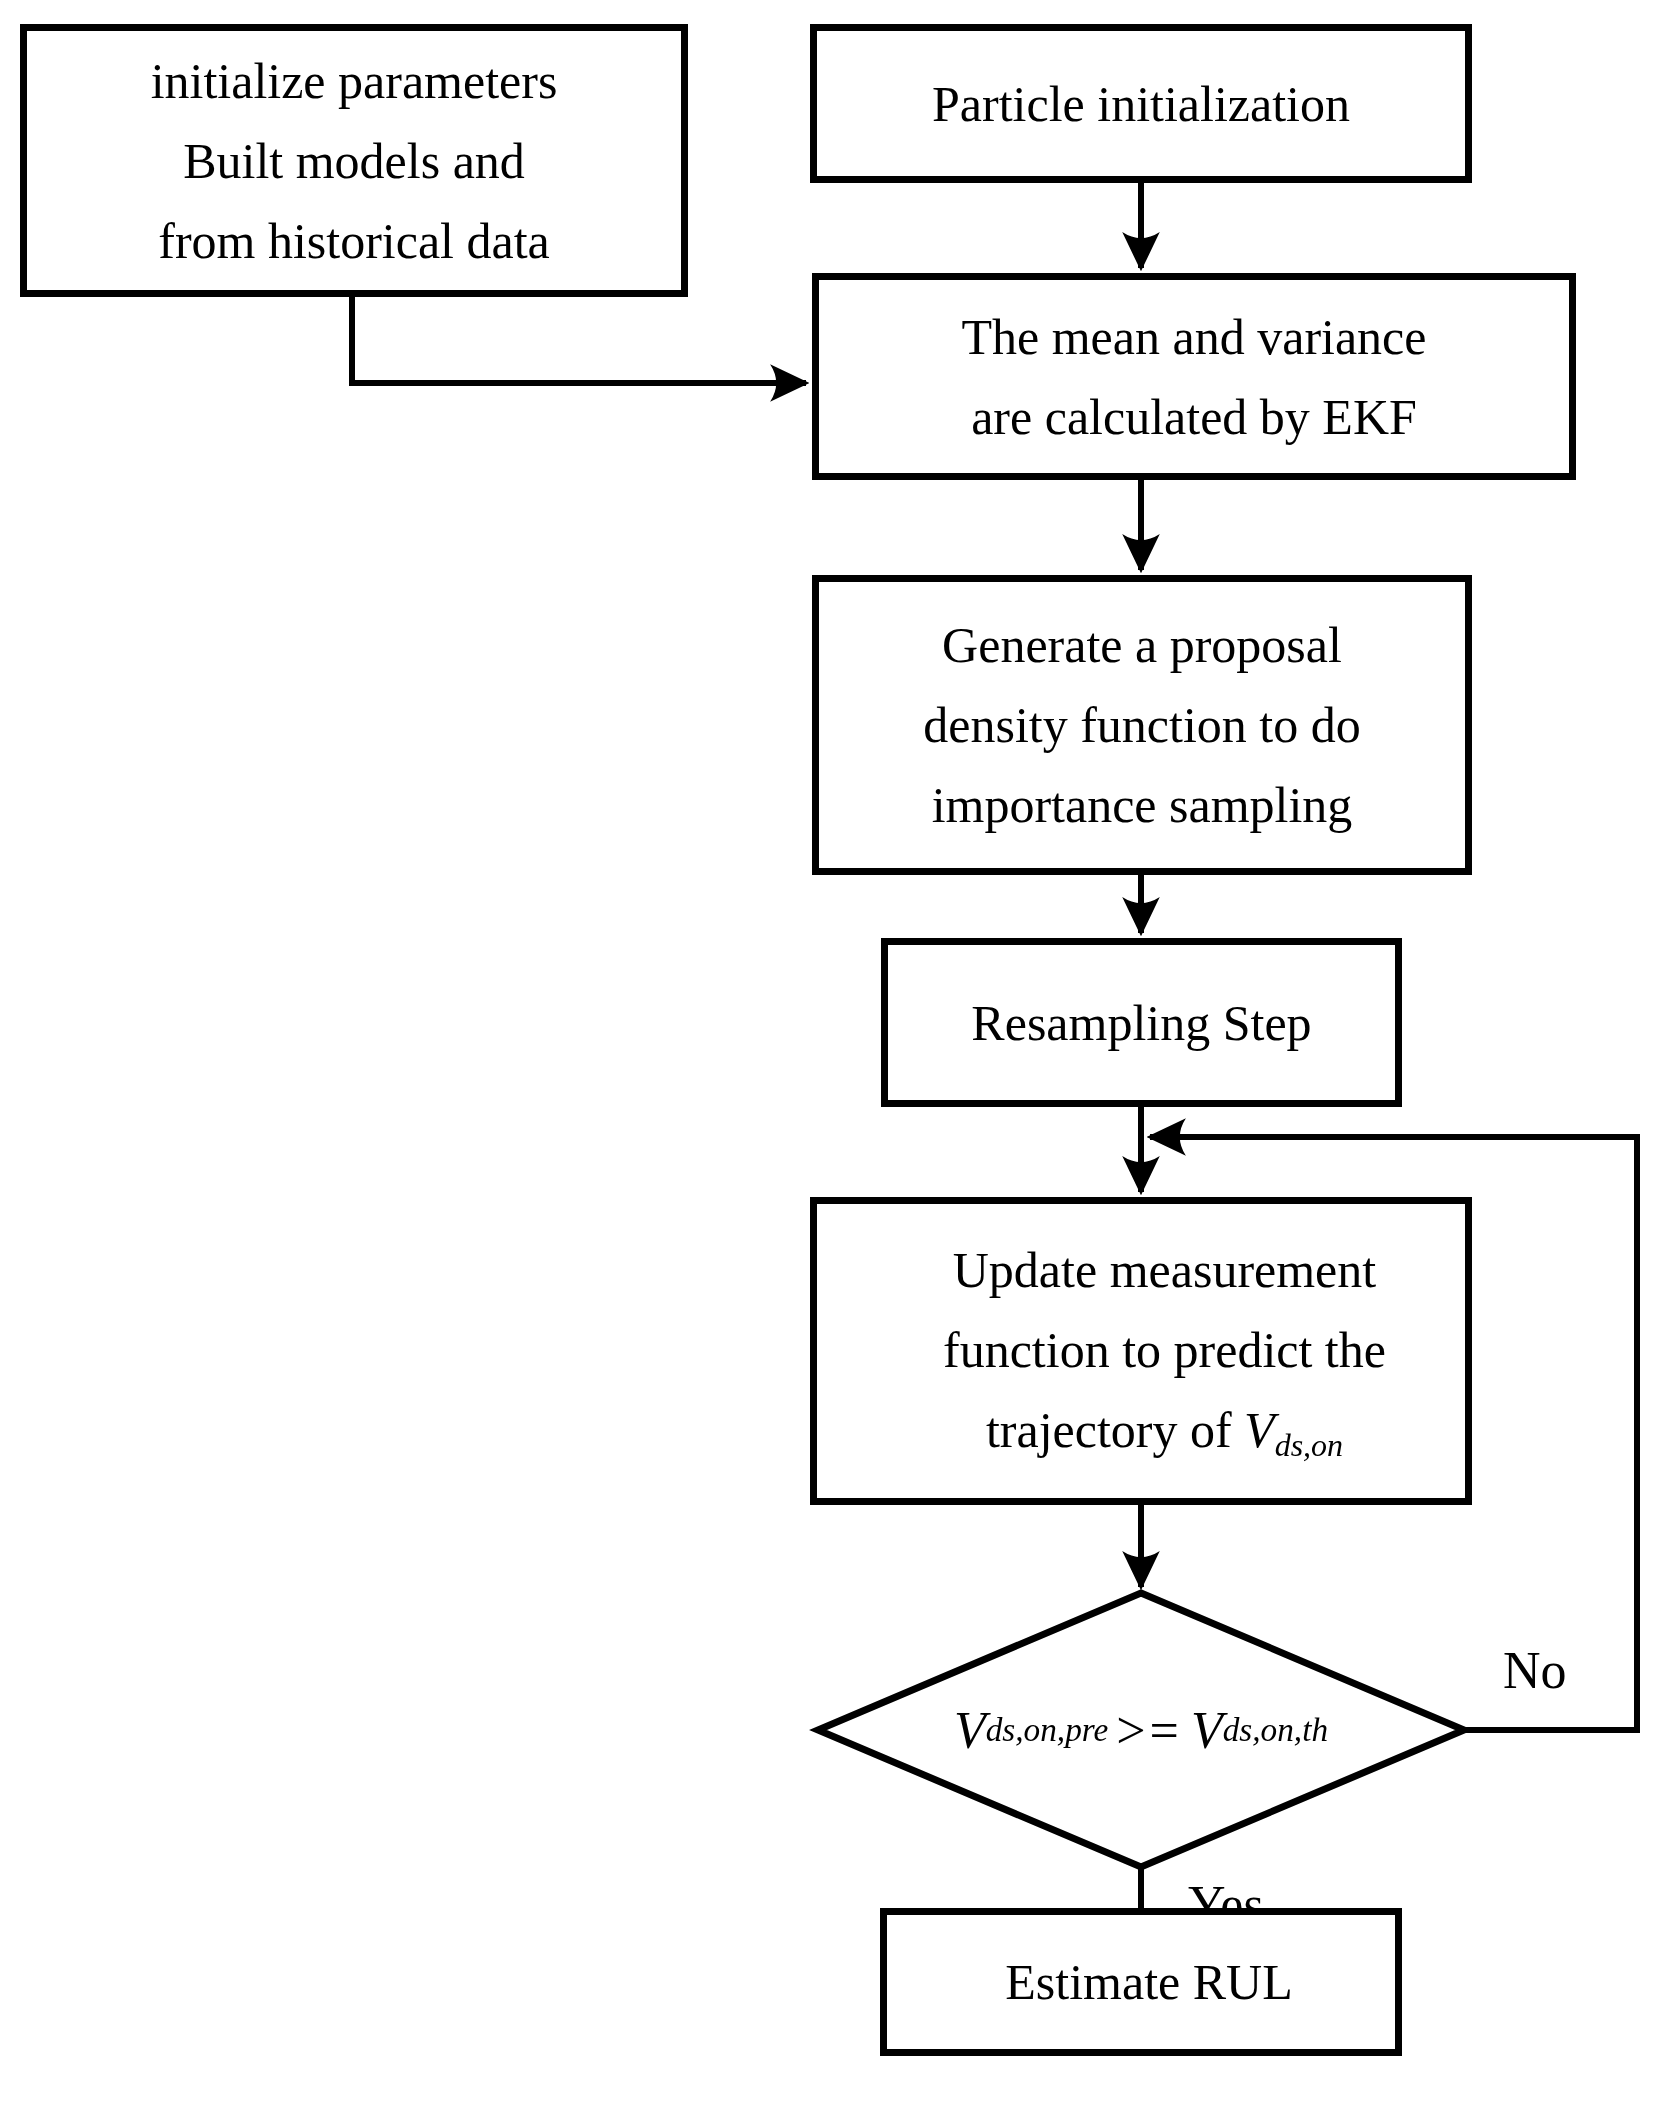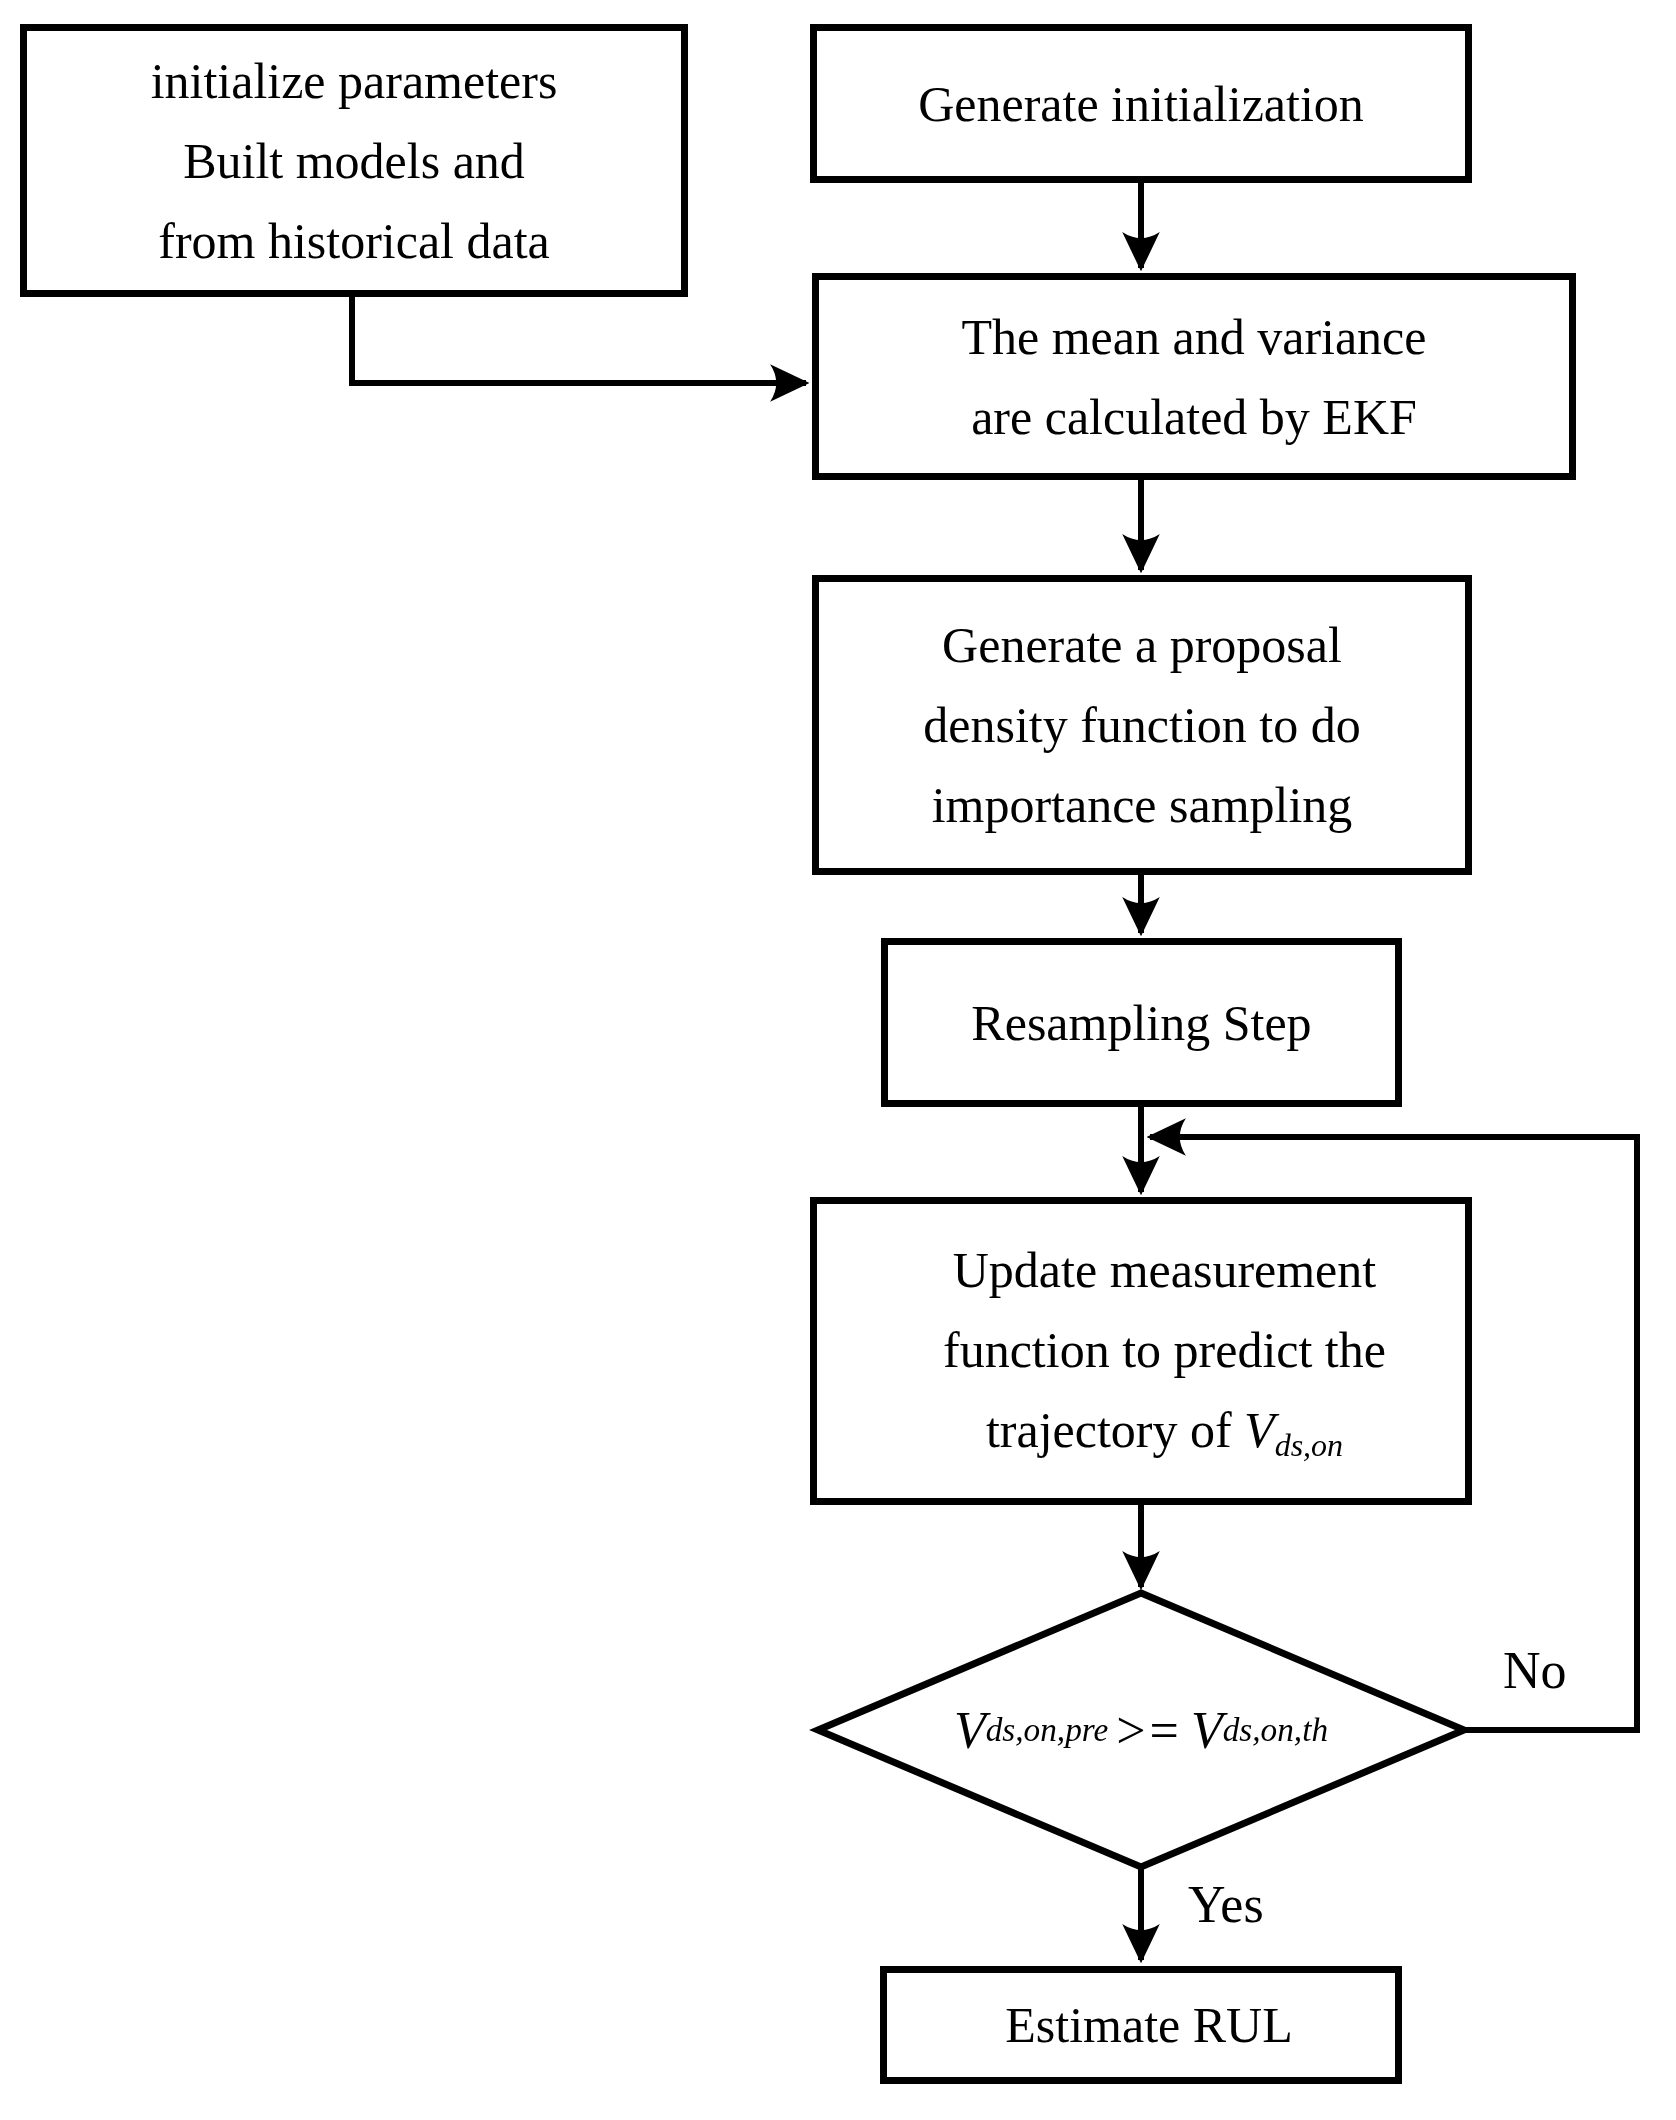--- a/index.html
+++ b/index.html
@@ -83,21 +83,21 @@
   <div class="box" style="left:20px; top:24px; width:668px; height:273px;">
     <div>
       <span class="line">initialize parameters</span>
       <span class="line">Built models and</span>
       <span class="line">from historical data</span>
     </div>
   </div>
 
   <div class="box" style="left:810px; top:24px; width:662px; height:159px;">
     <div>
-      <span class="line">Generate initialization</span>
+      <span class="line">Particle initialization</span>
     </div>
   </div>
 
   <div class="box" style="left:812px; top:273px; width:764px; height:207px;">
     <div>
       <span class="line">The mean and variance</span>
       <span class="line">are calculated by EKF</span>
     </div>
   </div>
 
@@ -127,19 +127,19 @@
     <span class="var">V</span>
       <span class="sub">ds,on,pre</span>
       <span class="op">&gt;=</span>
       <span class="var">V</span>
       <span class="sub">ds,on,th</span>
   </div>
 
   <div class="edge-label" style="left:1503px; top:1642px;">No</div>
   <div class="edge-label" style="left:1188px; top:1876px;">Yes</div>
 
-  <div class="box" style="left:880px; top:1966px; width:522px; height:118px;padding-left:16px;">
+  <div class="box" style="left:880px; top:1908px; width:522px; height:148px;padding-left:16px;">
     <div>
       <span class="line">Estimate RUL</span>
     </div>
   </div>
 
 </div>
 
 </body></html>

